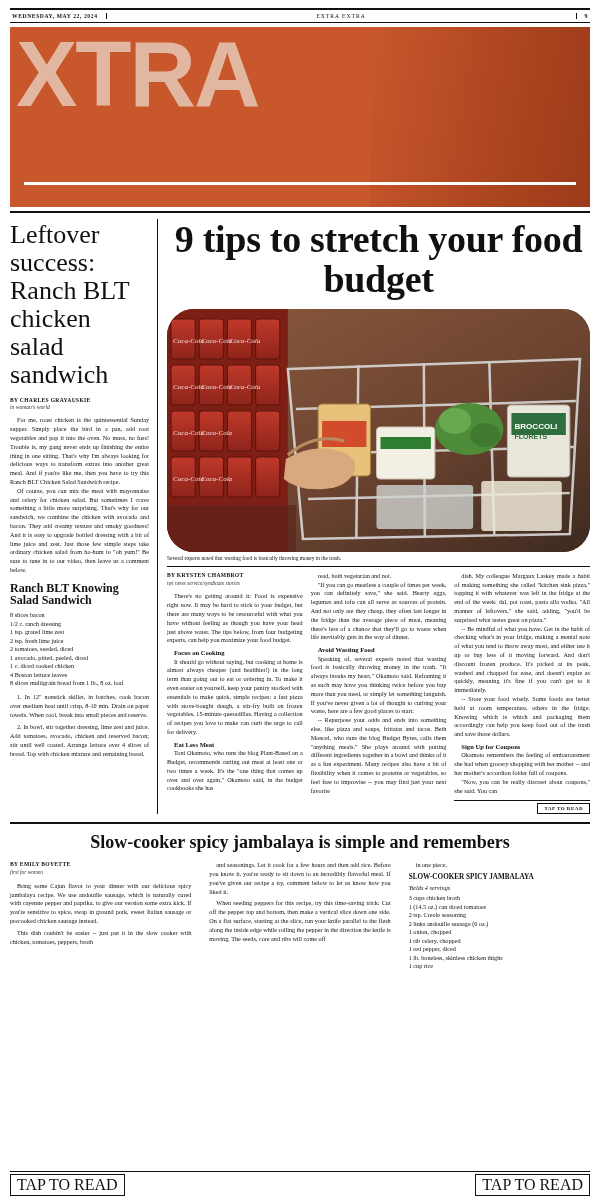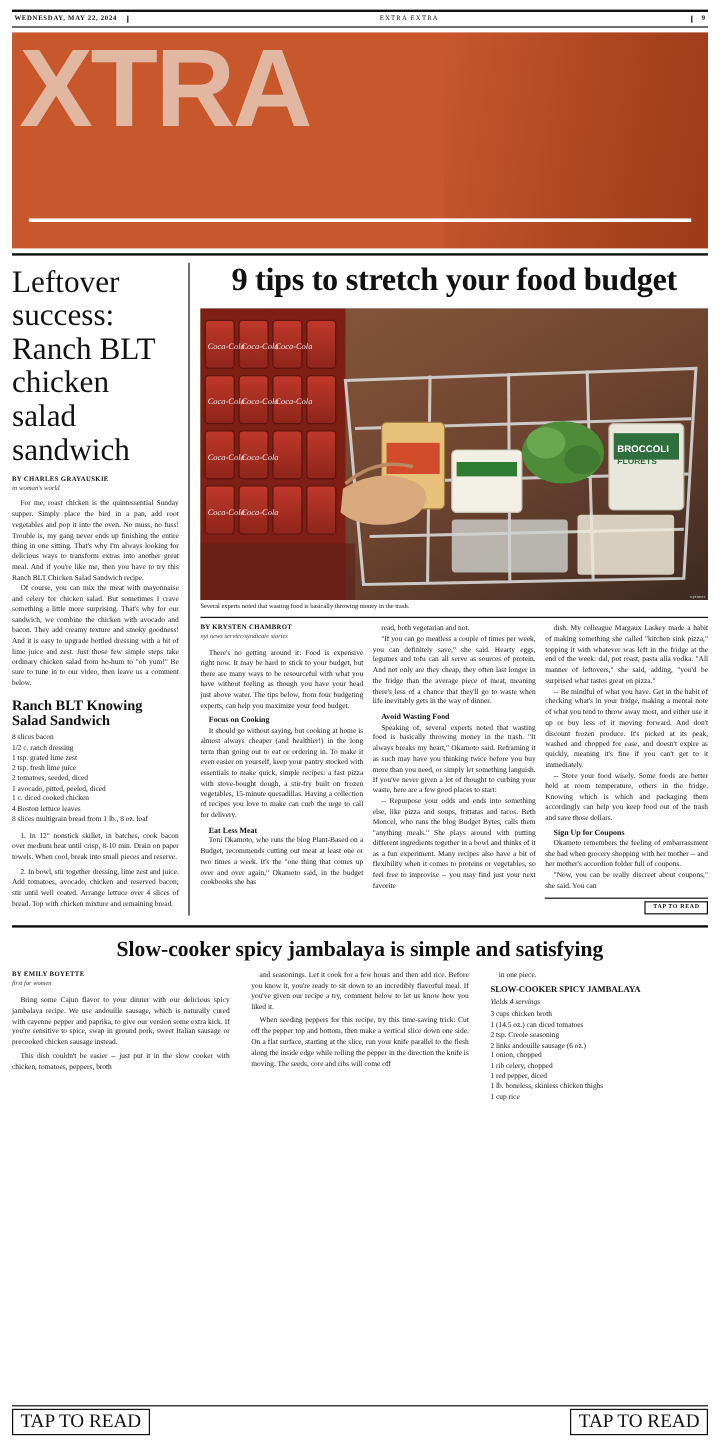--- a/index.html
+++ b/index.html
@@ -161,33 +161,34 @@
     line-height: 1.42;
     text-align: justify;
     margin-top: 5px;
   }
   .steps p { margin: 0 0 4px 0; text-indent: 7px; }
 
   
   h1.head-main {
     font-family: "Liberation Serif", serif;
     font-weight: bold;
-    font-size: 27px;
+    font-size: 38px;
     line-height: 1.06;
     text-align: center;
     margin: 0 0 9px 0;
     letter-spacing: -.3px;
   }
 
   .photo {
     position: relative;
     width: 100%;
     height: 243px;
     background: #6b4a3a;
     overflow: hidden;
+    border-radius: 27px;
   }
   .photo .credit {
     position: absolute;
     right: 2px; bottom: 1px;
     font-size: 3.6px;
     color: #ddd;
     letter-spacing: .2px;
   }
   .caption {
     font-size: 5.4px;
@@ -242,21 +243,20 @@
     font-family: "Liberation Serif", serif;
     font-weight: bold;
     font-size: 18px;
     line-height: 1.1;
     text-align: center;
     margin: 2px 0 8px 0;
   }
   .bottom-cols {
     display: flex;
     gap: 18px;
-    justify-content: flex-end;
   }
   .bottom-cols .c {
     flex: 1;
     font-size: 6.2px;
     line-height: 1.42;
     text-align: justify;
   }
   .bottom-cols .c p { margin: 0 0 3px 0; text-indent: 7px; }
   h3.recipe-title-sm {
     font-weight: bold;
@@ -434,21 +434,21 @@
           <p>"Now, you can be really discreet about coupons," she said. You can</p>
           <div class="tap">
             <span class="tap-box">TAP TO READ</span>
           </div>
         </div>
       </div>
     </div>
   </div>
 
   <div class="bottom">
-    <h1 class="head-bottom">Slow-cooker spicy jambalaya is simple and satisfying</h1>
+    <h1 class="head-bottom">Slow-cooker spicy jambalaya is simple and remembers</h1>
     <div class="bottom-cols">
       <div class="c">
         <div class="byline2">BY EMILY BOYETTE</div>
         <div class="byline2-sub">first for women</div>
         <p>Bring some Cajun flavor to your dinner with our delicious spicy jambalaya recipe. We use andouille sausage, which is naturally cured with cayenne pepper and paprika, to give our version some extra kick. If you're sensitive to spice, swap in ground pork, sweet Italian sausage or precooked chicken sausage instead.</p>
         <p>This dish couldn't be easier -- just put it in the slow cooker with chicken, tomatoes, peppers, broth</p>
       </div>
       <div class="c">
         <p>and seasonings. Let it cook for a few hours and then add rice. Before you know it, you're ready to sit down to an incredibly flavorful meal. If you've given our recipe a try, comment below to let us know how you liked it.</p>
         <p>When seeding peppers for this recipe, try this time-saving trick: Cut off the pepper top and bottom, then make a vertical slice down one side. On a flat surface, starting at the slice, run your knife parallel to the flesh along the inside edge while rolling the pepper in the direction the knife is moving. The seeds, core and ribs will come off</p>

